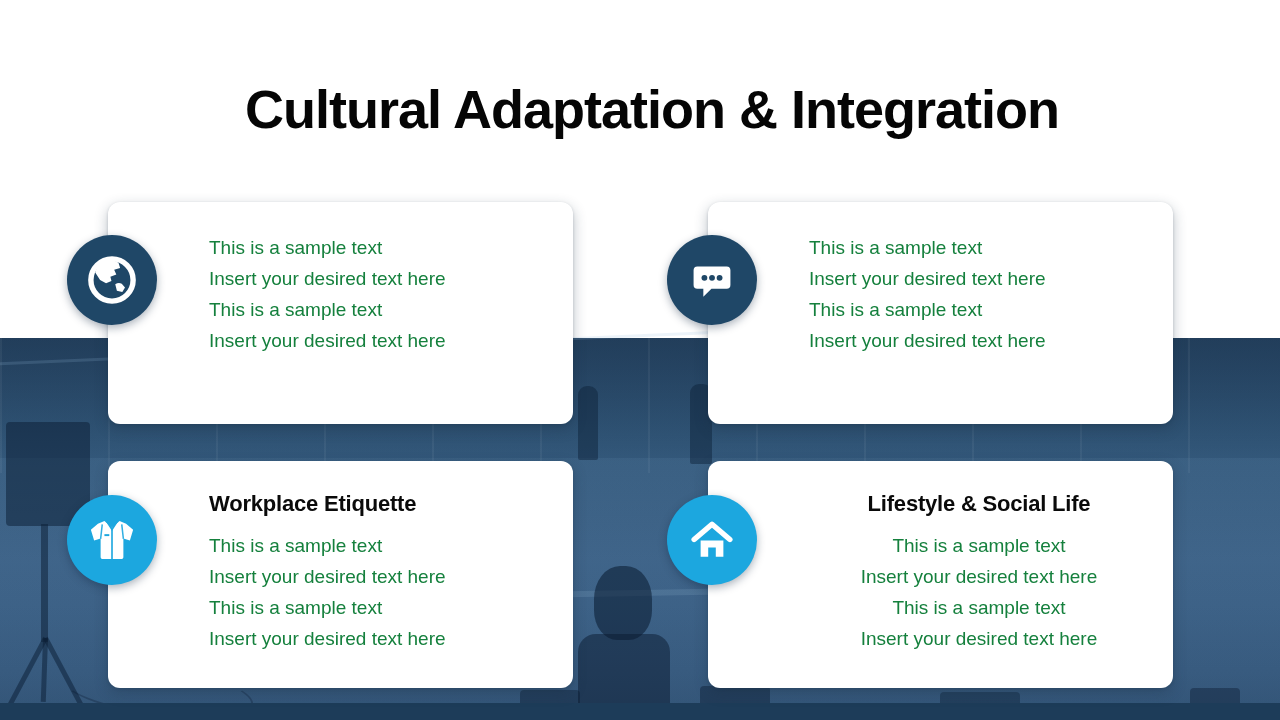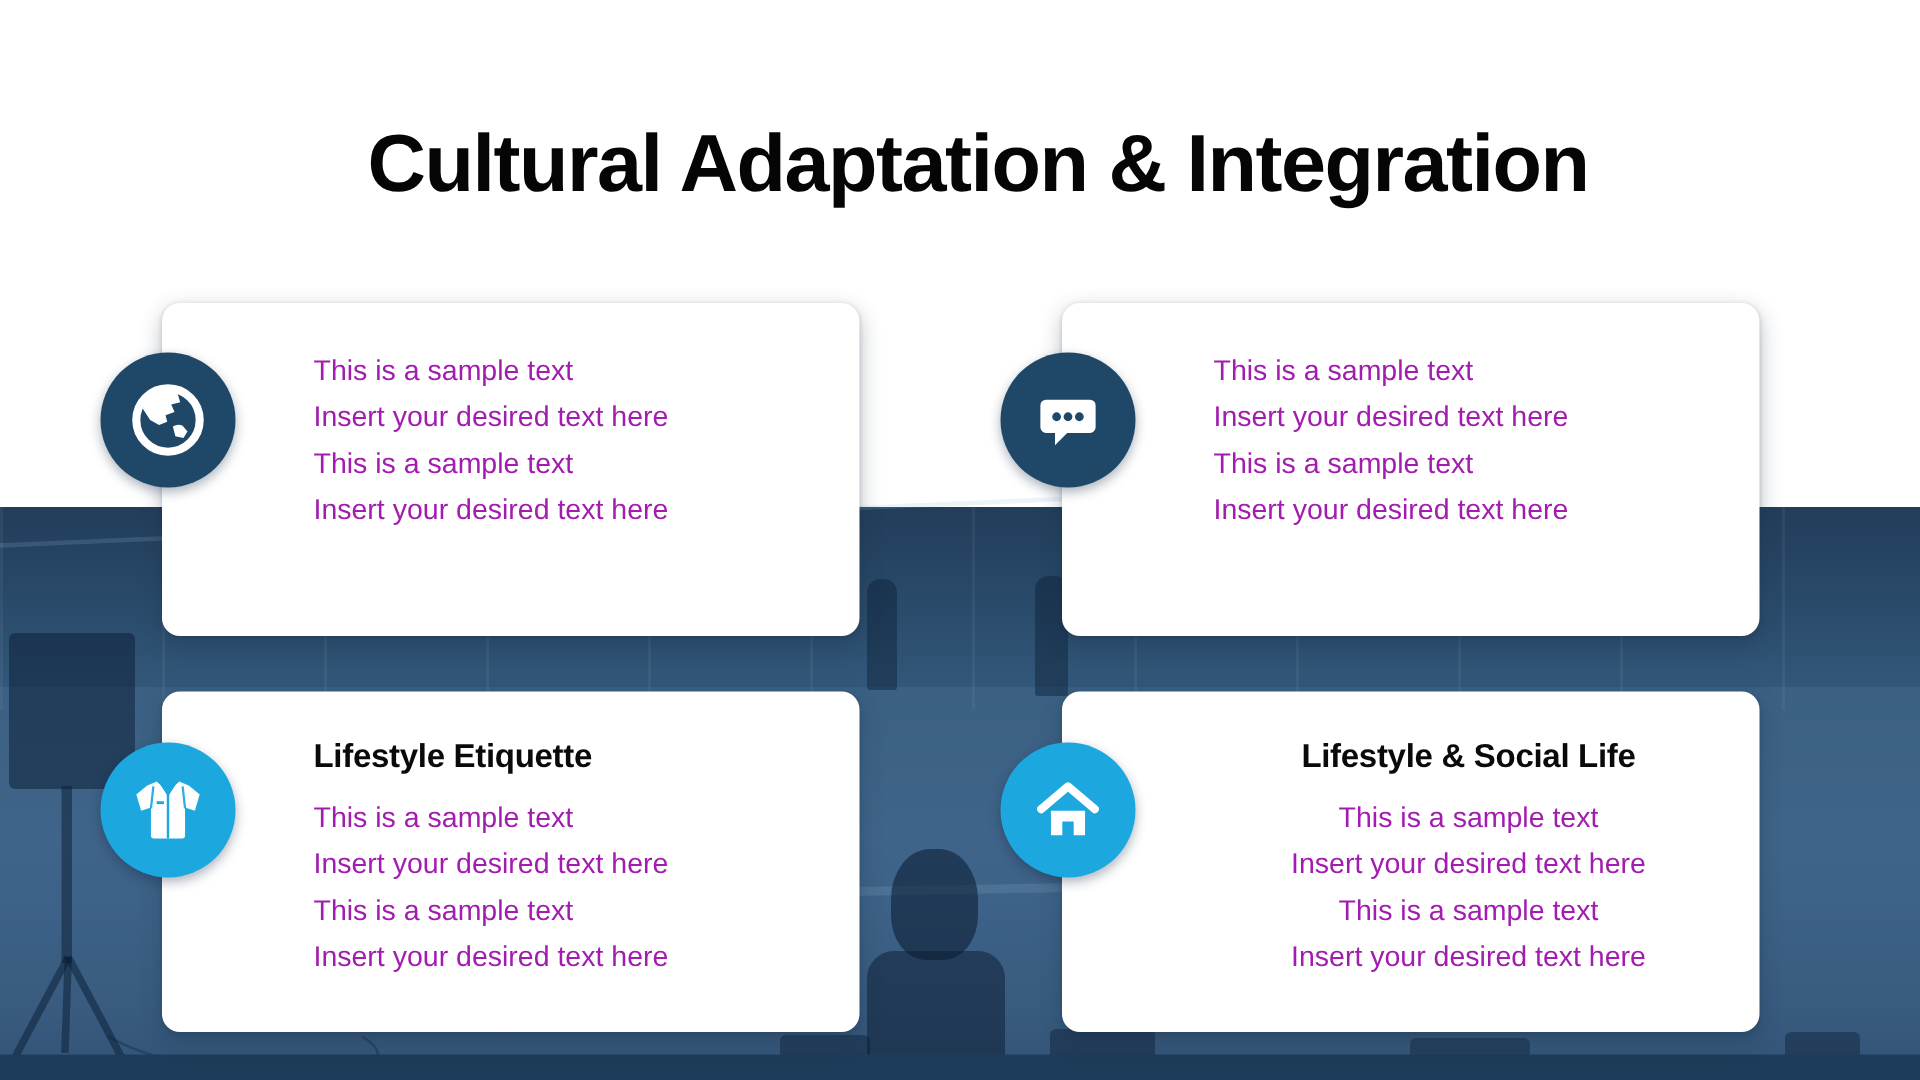--- a/index.html
+++ b/index.html
@@ -53,21 +53,21 @@
   .card{
     position:absolute;width:465px;background:#ffffff;border-radius:12px;
     box-shadow:0 5px 14px rgba(25,45,65,.30),0 1px 3px rgba(25,45,65,.18);
   }
   .card1{left:108px;top:202px;height:222px;}
   .card2{left:708px;top:202px;height:222px;}
   .card3{left:108px;top:461px;height:227px;}
   .card4{left:708px;top:461px;height:227px;text-align:center;}
   .card-body{padding:30px 24px 0 101px;}
   .card-title{margin:0 0 13px 0;font-size:22px;font-weight:bold;color:#0a0a0a;letter-spacing:-0.2px;}
-  .card-line{margin:0;font-size:19px;line-height:31px;color:#a21caf;}
+  .card-line{margin:0;font-size:19px;line-height:31px;color:#15803d;}
   
   .badge{
     position:absolute;left:-41px;width:90px;height:90px;border-radius:50%;
     display:flex;align-items:center;justify-content:center;
     box-shadow:0 3px 8px rgba(15,35,60,.35);
   }
   .card1 .badge,.card2 .badge{top:33px;}
   .card3 .badge,.card4 .badge{top:34px;}
   .badge.dark{background:#1F4767;}
   .badge.light{background:#1CA7DF;}
@@ -142,21 +142,21 @@
     <div class="badge light">
       <svg viewBox="0 0 48 48">
         <path d="M17 6.5 L24 12.5 L31 6.5 L37 9 L43.5 14.5 L40.5 24.5 L34.5 22.5 L34.5 40 Q34.5 41.5 33 41.5 L15 41.5 Q13.5 41.5 13.5 40 L13.5 22.5 L7.5 24.5 L4.5 14.5 L11 9 Z" fill="#ffffff"></path>
         <path d="M19 6.5 L24 14 L29 6.5" fill="none" stroke="#1CA7DF" stroke-width="1.8"></path>
         <path d="M24 14 L24 41.5" stroke="#1CA7DF" stroke-width="1.5"></path>
         <path d="M17 19.5 h4.5" stroke="#1CA7DF" stroke-width="1.8"></path>
         <path d="M15 9.5 L13.5 23 M33 9.5 L34.5 23" stroke="#1CA7DF" stroke-width="1.4" opacity="0.9"></path>
       </svg>
     </div>
     <div class="card-body">
-      <h2 class="card-title">Lifestyle Etiquette</h2>
+      <h2 class="card-title">Workplace Etiquette</h2>
       <p class="card-line">This is a sample text</p>
       <p class="card-line">Insert your desired text here</p>
       <p class="card-line">This is a sample text</p>
       <p class="card-line">Insert your desired text here</p>
     </div>
   </div>
 
   <div class="card card4">
     <div class="badge light">
       <svg viewBox="0 0 48 48">

